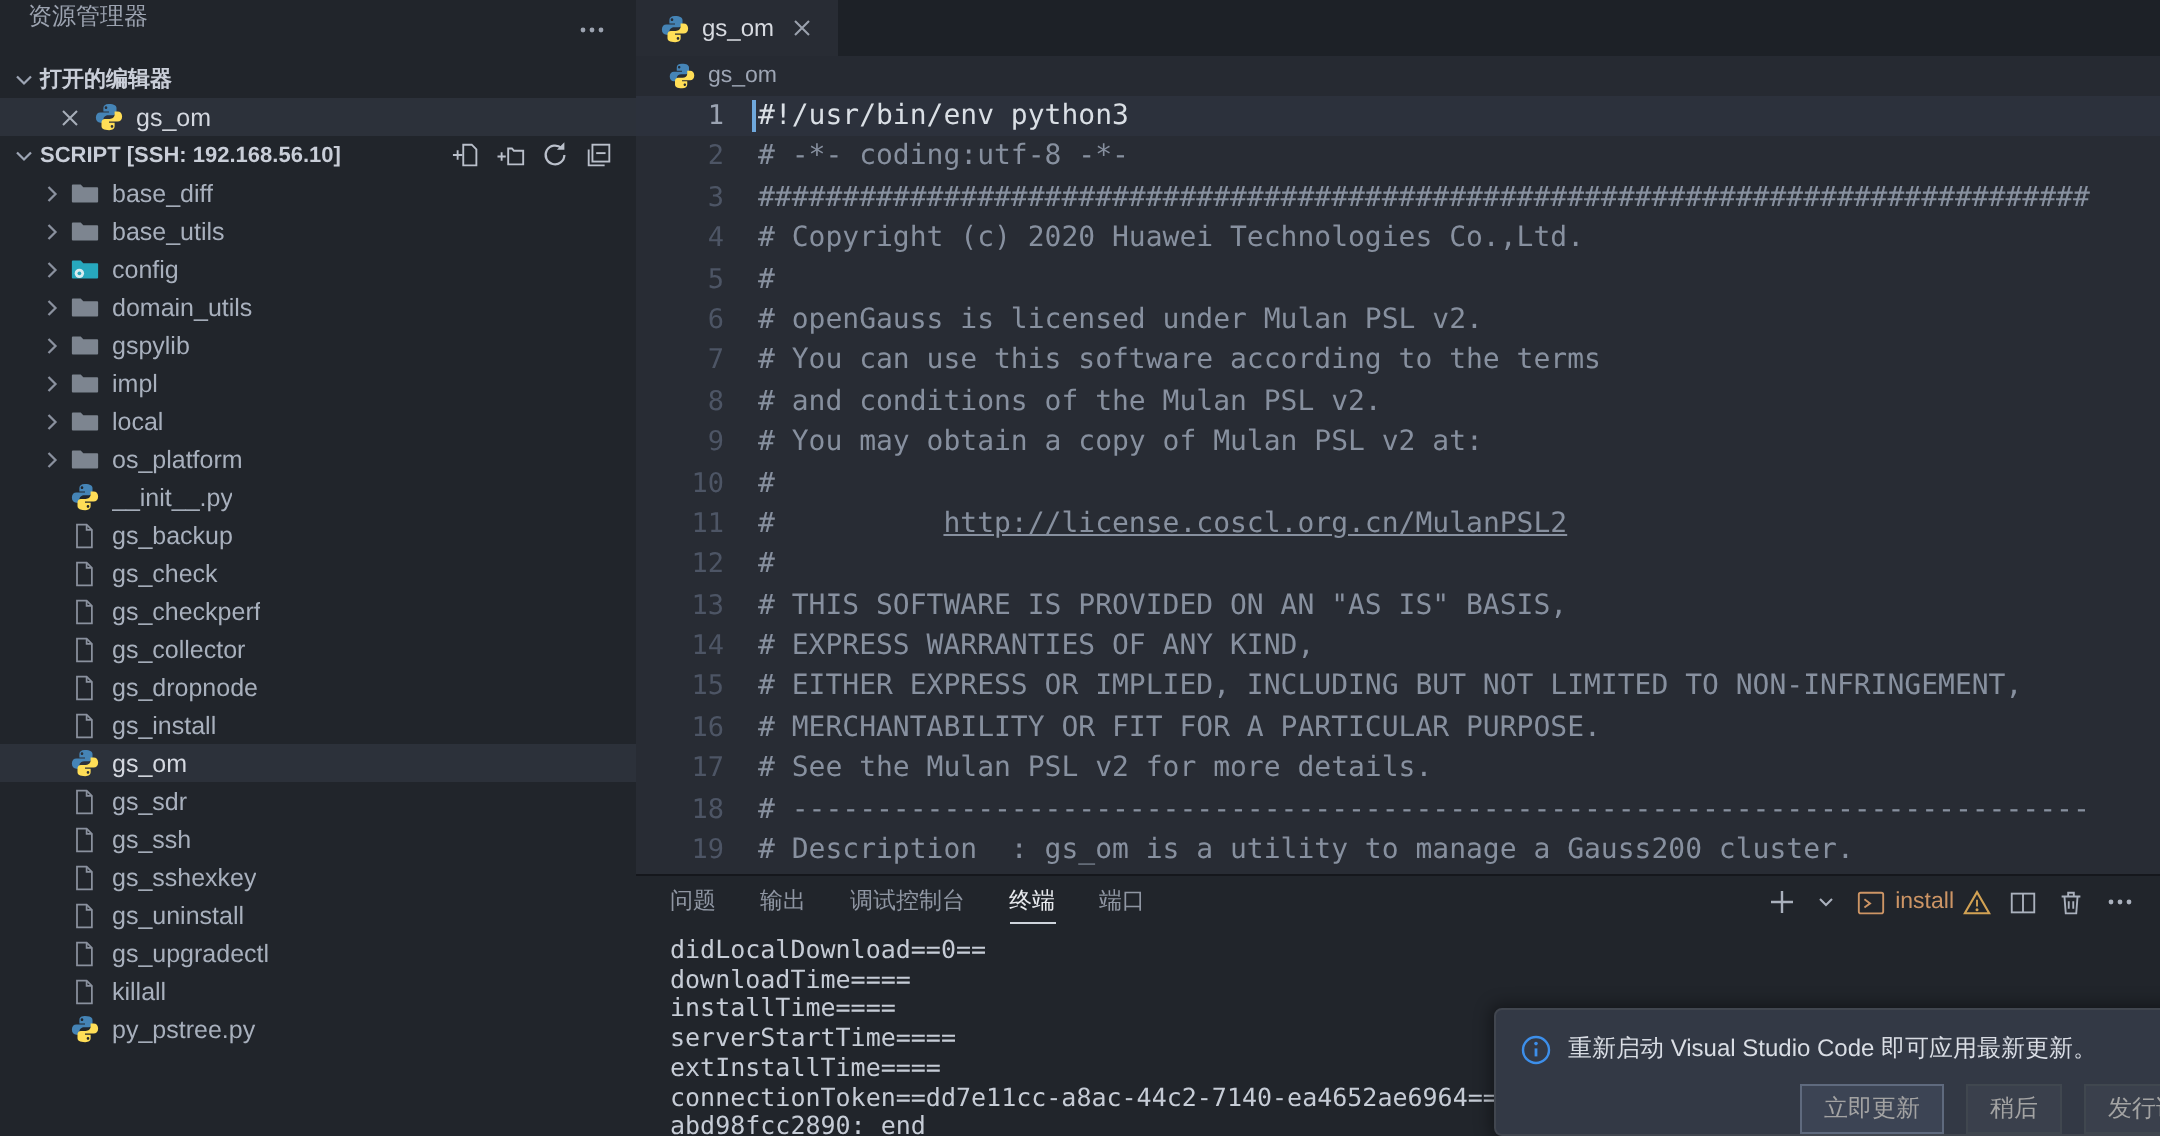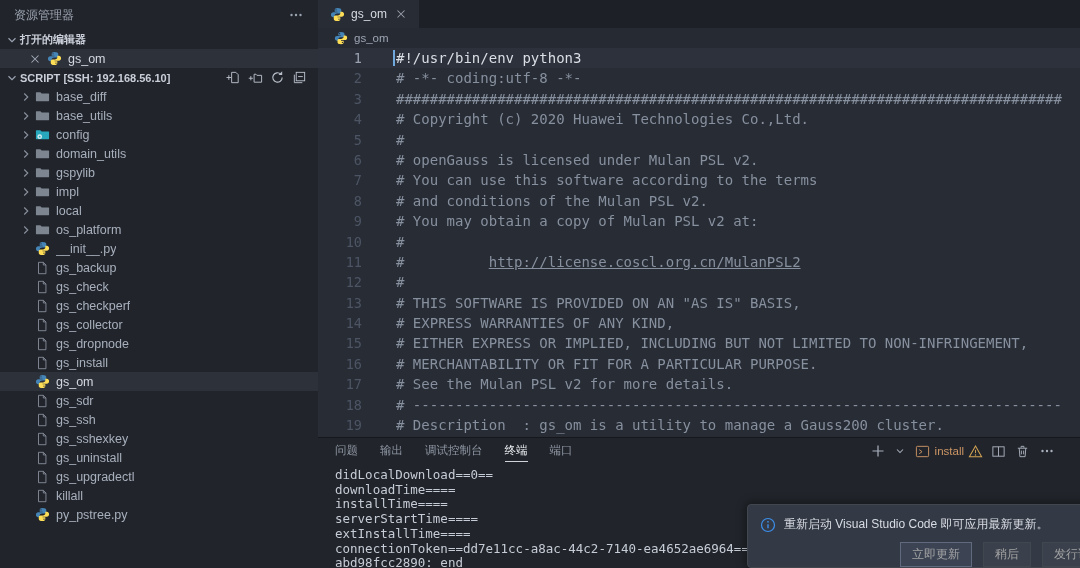--- a/index.html
+++ b/index.html
@@ -4,21 +4,21 @@
 <style>
   * { margin:0; padding:0; box-sizing:border-box; }
   html,body { width:1080px; height:568px; overflow:hidden; background:#282c34;
               font-family:"Liberation Sans", sans-serif; }
   .icon { display:inline-flex; align-items:center; justify-content:center; flex:none; }
   .icon svg { display:block; }
 
   
   .sidebar { position:absolute; left:0; top:0; width:318px; height:568px;
              background:#21252b; color:#9da5b4; }
-  .sb-title { height:30px; display:flex; align-items:center; padding:0 14px;
+  .sb-title { height:30px; display:flex; padding:0 14px;
               font-size:12px; color:#9ca3b0; }
   .sb-title .icon { margin-left:auto; color:#9ca3b0; cursor:pointer; }
   .sec-header { height:19px; display:flex; align-items:center; padding-left:4px;
                 font-size:11px; font-weight:bold; color:#c9ced8; cursor:pointer; }
   .sec-header .icon { width:16px; color:#9da5b4; }
   .sec-header .acts { margin-left:auto; display:flex; gap:5px; padding-right:10px; }
   .sec-header .acts .icon { width:17px; height:17px; color:#bac0cb; cursor:pointer; }
   .oe-row { height:19px; display:flex; align-items:center; background:#2c313a;
             padding-left:27px; color:#d4d8e0; font-size:12.5px; cursor:pointer; }
   .oe-row .close { width:16px; height:16px; color:#a7aeb9; margin-right:3px; cursor:pointer; }
@@ -38,36 +38,36 @@
          padding:0 10px 0 12px; font-size:12px; color:#d7dae0; cursor:pointer; }
   .tab .close { width:16px; height:16px; color:#9aa1ad; cursor:pointer; border-radius:3px; }
   .breadcrumb { height:20px; background:#262a32; display:flex; align-items:center;
                 gap:6px; padding-left:16px; font-size:11.5px; color:#9da5b4; }
   .code { position:relative; font-family:"DejaVu Sans Mono", monospace;
           font-size:14px; line-height:20.4px; }
   .cl { display:flex; height:20.4px; }
   .cl.cur { background:#2c313c; }
   .ln { width:44px; flex:none; text-align:right; color:#4d5565; font-size:13.5px; }
   .cl.cur .ln { color:#9ba3b2; }
-  .lt { margin-left:34px; white-space:pre; color:#87909f; position:relative; }
+  .lt { margin-left:17px; white-space:pre; color:#87909f; position:relative; }
   .cl.bright .lt { color:#dadfe5; }
   .cl.cur .lt::before { content:""; position:absolute; left:-3px; top:2px; bottom:2px;
                         width:2px; background:#6fa8dc; }
   .lnk { text-decoration:underline; cursor:pointer; }
 
   
   .panel { position:absolute; left:318px; top:437px; right:0; bottom:0;
            background:#21252b; border-top:1px solid #15171c; }
   .ptabs { height:26px; display:flex; align-items:center; gap:22px; padding-left:17px;
            font-size:11.5px; color:#8f96a3; position:relative; }
   .ptab { cursor:pointer; position:relative; padding:5px 0 6px; }
   .ptab.active { color:#e9ebef;font-family:Liberation Mono, monospace; }
   .ptab.active::after { content:""; position:absolute; left:0; right:0; bottom:2px;
                         height:1px; background:#cfd4dc; }
-  .pacts { position:absolute; right:25px; top:0; height:26px; display:flex;
+  .pacts { position:absolute; right:12px; top:0; height:26px; display:flex;
            align-items:center; gap:7px; color:#aab1bd; }
   .pacts .icon { width:17px; height:17px; cursor:pointer; }
   .pacts .chev { width:13px; }
   .badge { display:flex; align-items:center; gap:4px; color:#cd9565;
            font-size:11.5px; cursor:pointer; }
   .badge .icon { color:#cd9565; }
   .badge .warn { color:#d2a254; width:15px; }
   .term { padding:4px 0 0 17px; font-family:"DejaVu Sans Mono", monospace;
           font-size:12.5px; line-height:14.7px; color:#c6ccd6; }
 

